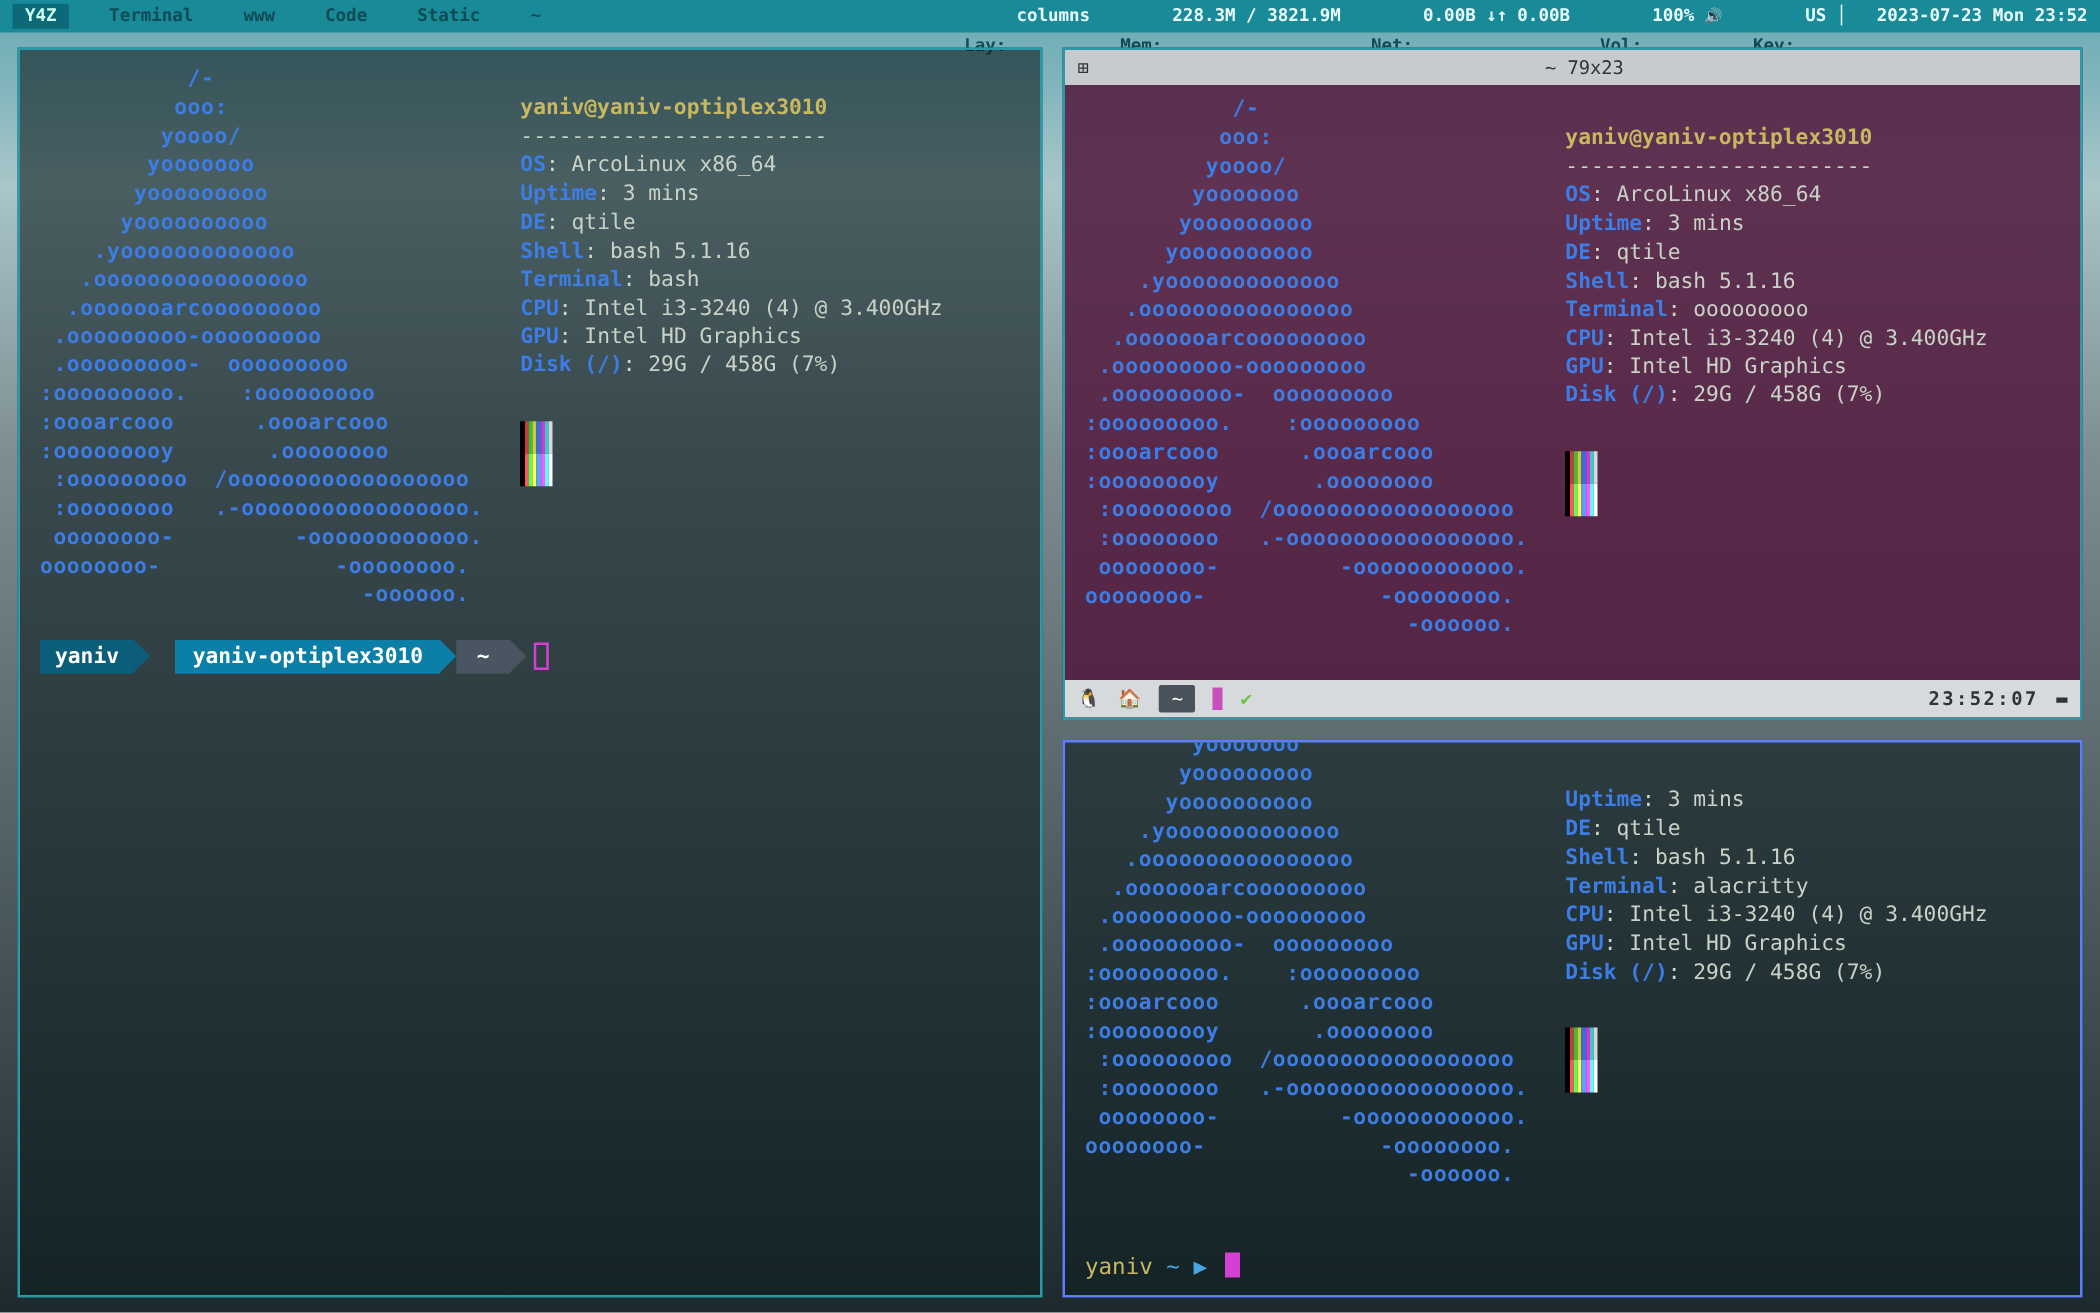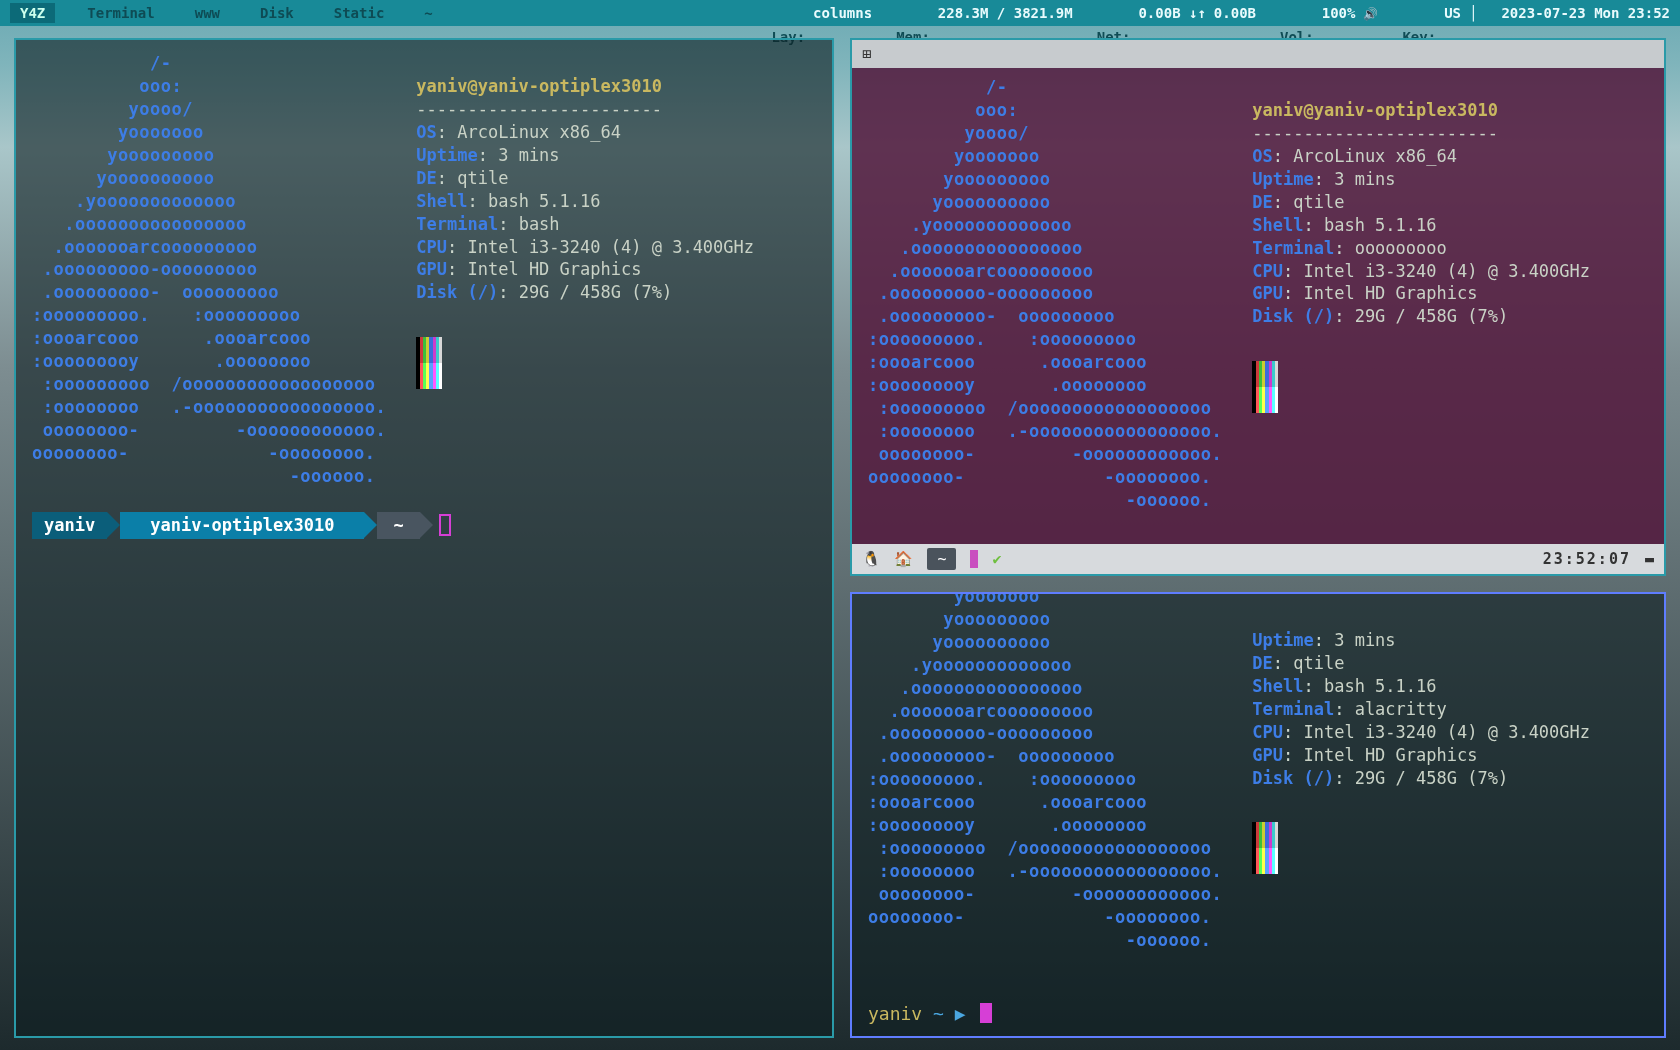--- a/index.html
+++ b/index.html
@@ -46,21 +46,21 @@
 .info .hdr { color:#c9b860; font-weight:700; }
 .info .key { color:#3d7de6; font-weight:700; }
 .info .val { color:#c9d2c6; }
 .swatches { display:flex; margin-top:10px; }
 .swatches div{ width:26px; height:26px; }
 
 .kitty-prompt{
   margin-top:24px; display:flex; align-items:center; font-size:17px; font-weight:700;
 }
 .kitty-prompt .user{ background:#0b5e7a; color:#fff; padding:2px 12px; }
-.kitty-prompt .host{ background:#0b7fa8; color:#fff; padding:2px 30px; }
+.kitty-prompt .host{ background:#0b7fa8; color:#fff; padding:2px 14px;margin-left:20px; }
 .kitty-prompt .cwd{ background:#495560; color:#fff; padding:2px 16px; }
 .kitty-prompt .cursor{ display:inline-block; width:12px; height:22px; border:2px solid #d63fd6; margin-left:6px;}
 .arr{width:0;height:0;border-top:13px solid transparent;border-bottom:13px solid transparent;}
 
 .terminator-status{
   position:absolute; left:0; right:0; bottom:0; height:30px;
   background:#d7dadd; color:#333; display:flex; align-items:center;
   padding:0 10px; gap:14px; font-size:15px;
 }
 .terminator-status .clock{ margin-left:auto; font-weight:700; letter-spacing:2px;}
@@ -79,21 +79,21 @@
 .alacritty-prompt .ar{color:#4aa6e0;}
 .alacritty-prompt .cursor{display:inline-block;width:12px;height:20px;background:#d63fd6;vertical-align:-3px; margin-left:4px;}
 </style>
 </head>
 <body>
 
 <div class="bar">
   <span class="ws active">Y4Z</span>
   <span class="ws">Terminal</span>
   <span class="ws">www</span>
-  <span class="ws">Disk</span>
+  <span class="ws">Code</span>
   <span class="ws">Static</span>
   <span class="ws">~</span>
   <span class="spacer"></span>
   <span class="seg">
       <span class="rlabel">Lay:</span>
                     <span class="rval">columns</span>
     </span>
   <span class="seg">
       <span class="rlabel">Mem:</span>
                     <span class="rval">228.3M / 3821.9M</span>
@@ -158,20 +158,21 @@
     <span class="arr" style="border-left:13px solid #0b7fa8;"></span>
     <span class="cwd">~</span>
     <span class="arr" style="border-left:13px solid #495560;"></span>
     <span class="cursor"></span>
   </div>
 </div>
 
 <div class="win terminator" style="left:850px; top:38px; width:816px; height:538px;">
   <div class="titlebar">
     <span>⊞</span>
+    <span style="flex:1;text-align:center;">~ 79x23</span>
   </div>
   <div class="termbox">
     <div class="ascii">           /-
           ooo:
          yoooo/
         yooooooo
        yooooooooo
       yoooooooooo
     .yooooooooooooo
    .oooooooooooooooo

